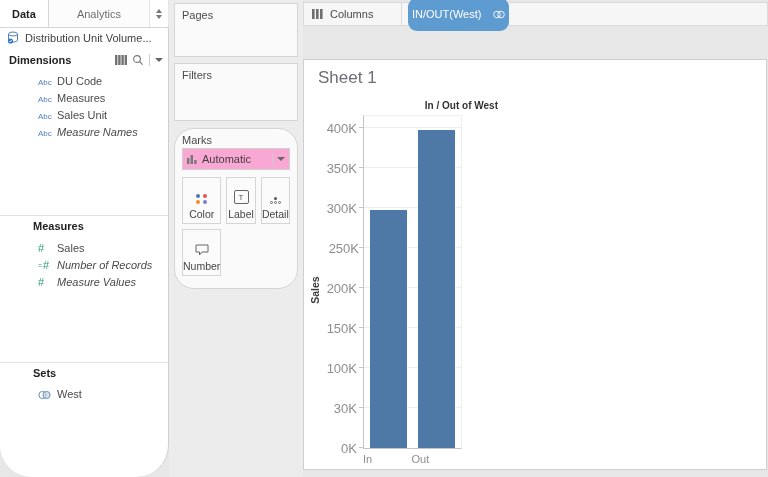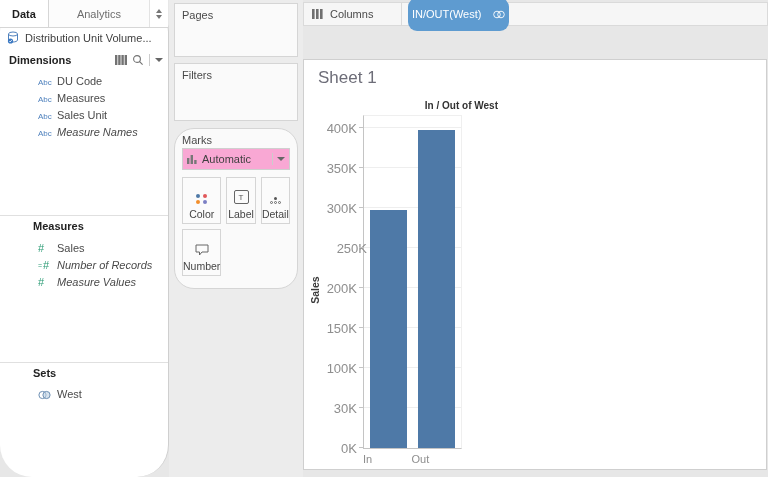--- a/index.html
+++ b/index.html
@@ -299,21 +299,21 @@
     <div class="ytick-label" style="left: 13px; top: 381px;">0K</div>
         <div class="tickmark" style="left: 55px; top: 387px;"></div>
         <div class="ytick-label" style="left: 13px; top: 341px;">30K</div>
         <div class="tickmark" style="left: 55px; top: 347px;"></div>
         <div class="ytick-label" style="left: 13px; top: 301px;">100K</div>
         <div class="tickmark" style="left: 55px; top: 307px;"></div>
         <div class="ytick-label" style="left: 13px; top: 261px;">150K</div>
         <div class="tickmark" style="left: 55px; top: 267px;"></div>
         <div class="ytick-label" style="left: 13px; top: 221px;">200K</div>
         <div class="tickmark" style="left: 55px; top: 227px;"></div>
-        <div class="ytick-label" style="left: 23px; top: 181px;">250K</div>
+        <div class="ytick-label" style="left: 15px; top: 181px;">250K</div>
         <div class="tickmark" style="left: 55px; top: 187px;"></div>
         <div class="ytick-label" style="left: 13px; top: 141px;">300K</div>
         <div class="tickmark" style="left: 55px; top: 147px;"></div>
         <div class="ytick-label" style="left: 13px; top: 101px;">350K</div>
         <div class="tickmark" style="left: 55px; top: 107px;"></div>
         <div class="ytick-label" style="left: 13px; top: 61px;">400K</div>
         <div class="tickmark" style="left: 55px; top: 67px;"></div>
         <div class="xtick-label" style="left: 59px; width: 48.5px; top: 393px;">In</div>
         <div class="xtick-label" style="left: 107.5px; width: 48.5px; top: 393px;">Out</div>
       </div>

